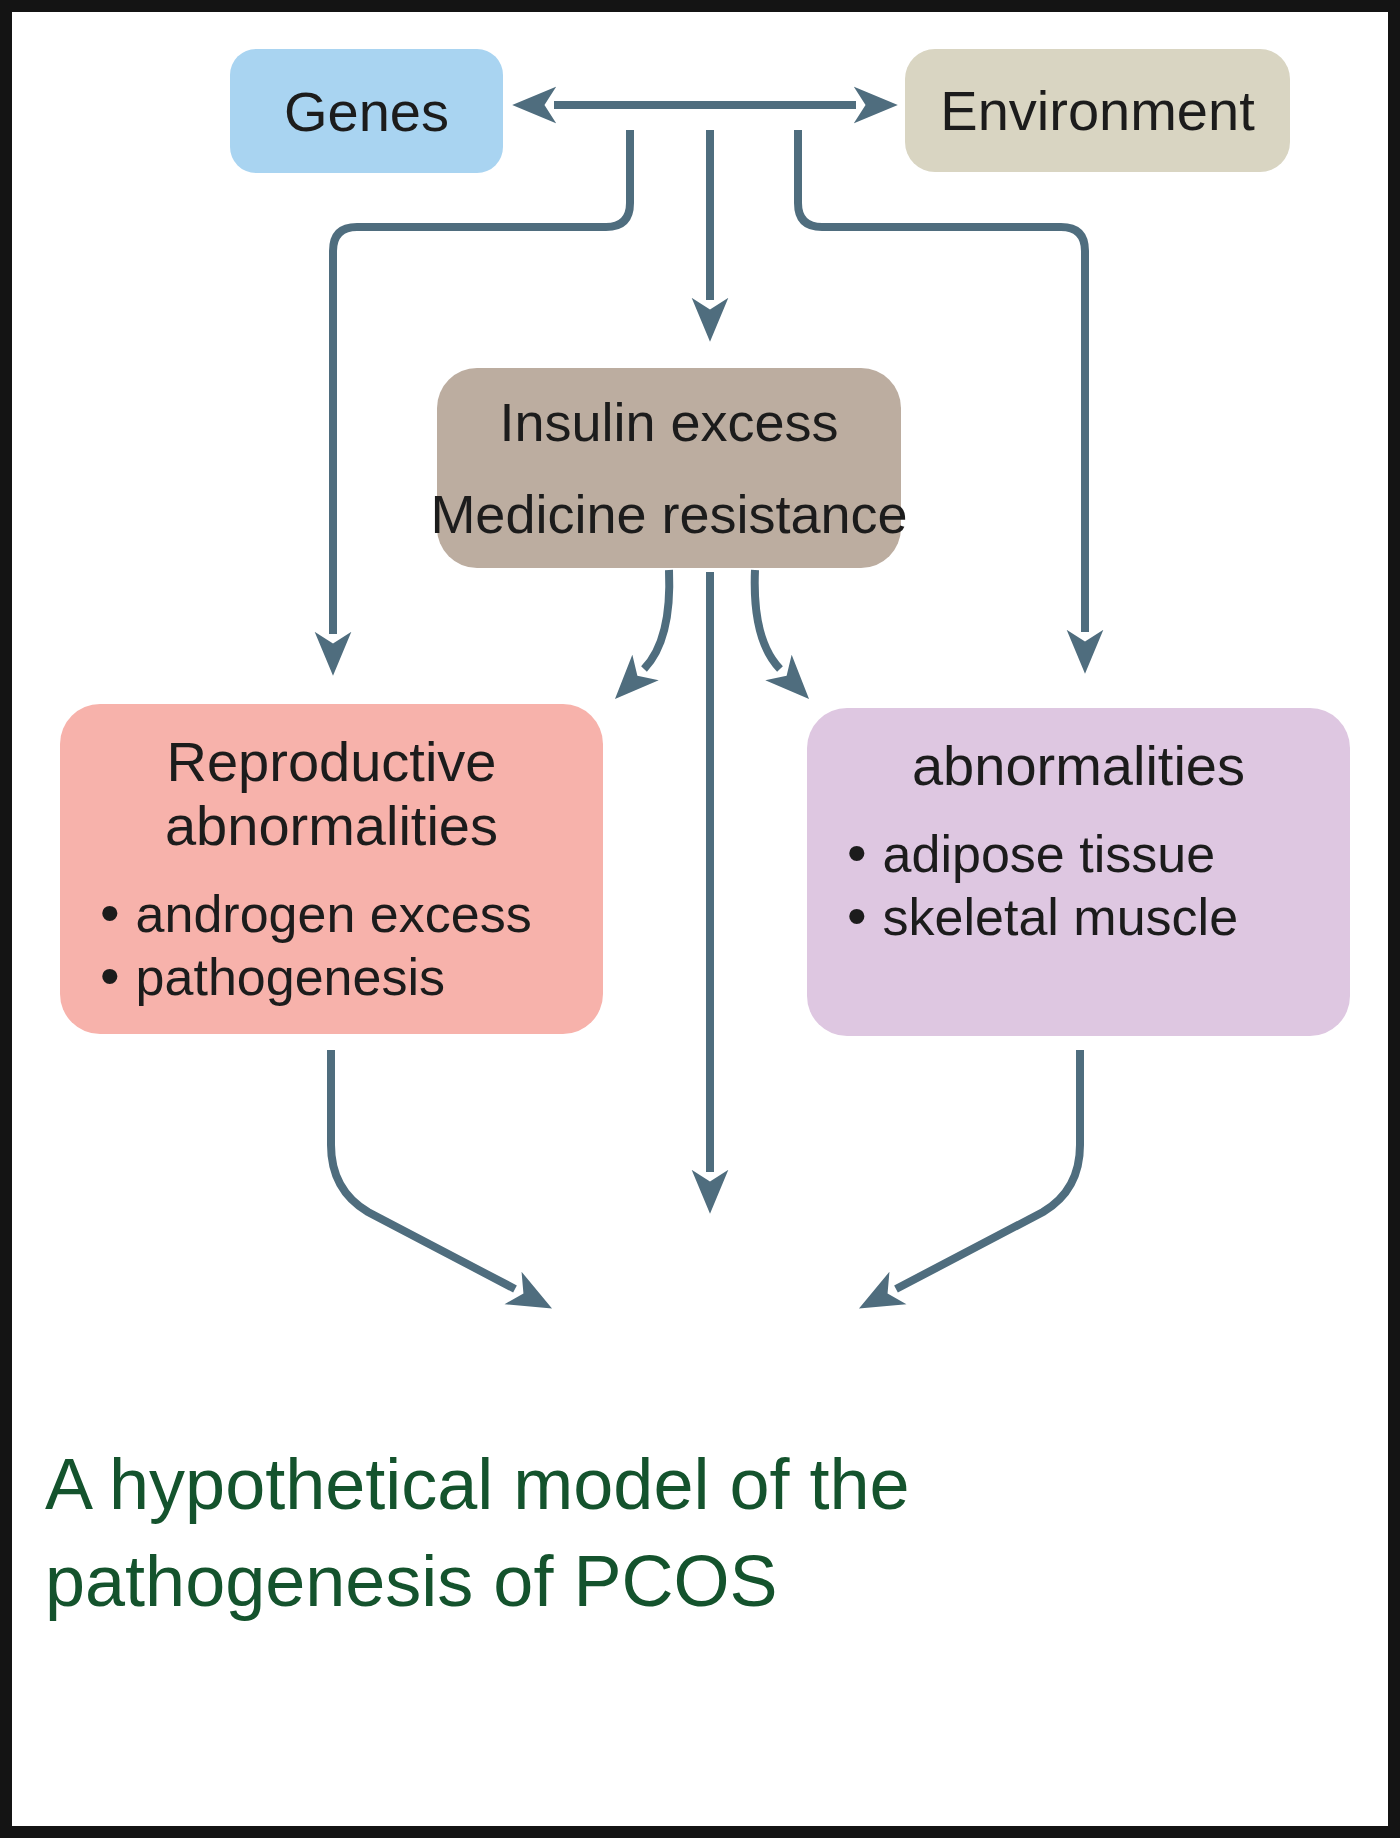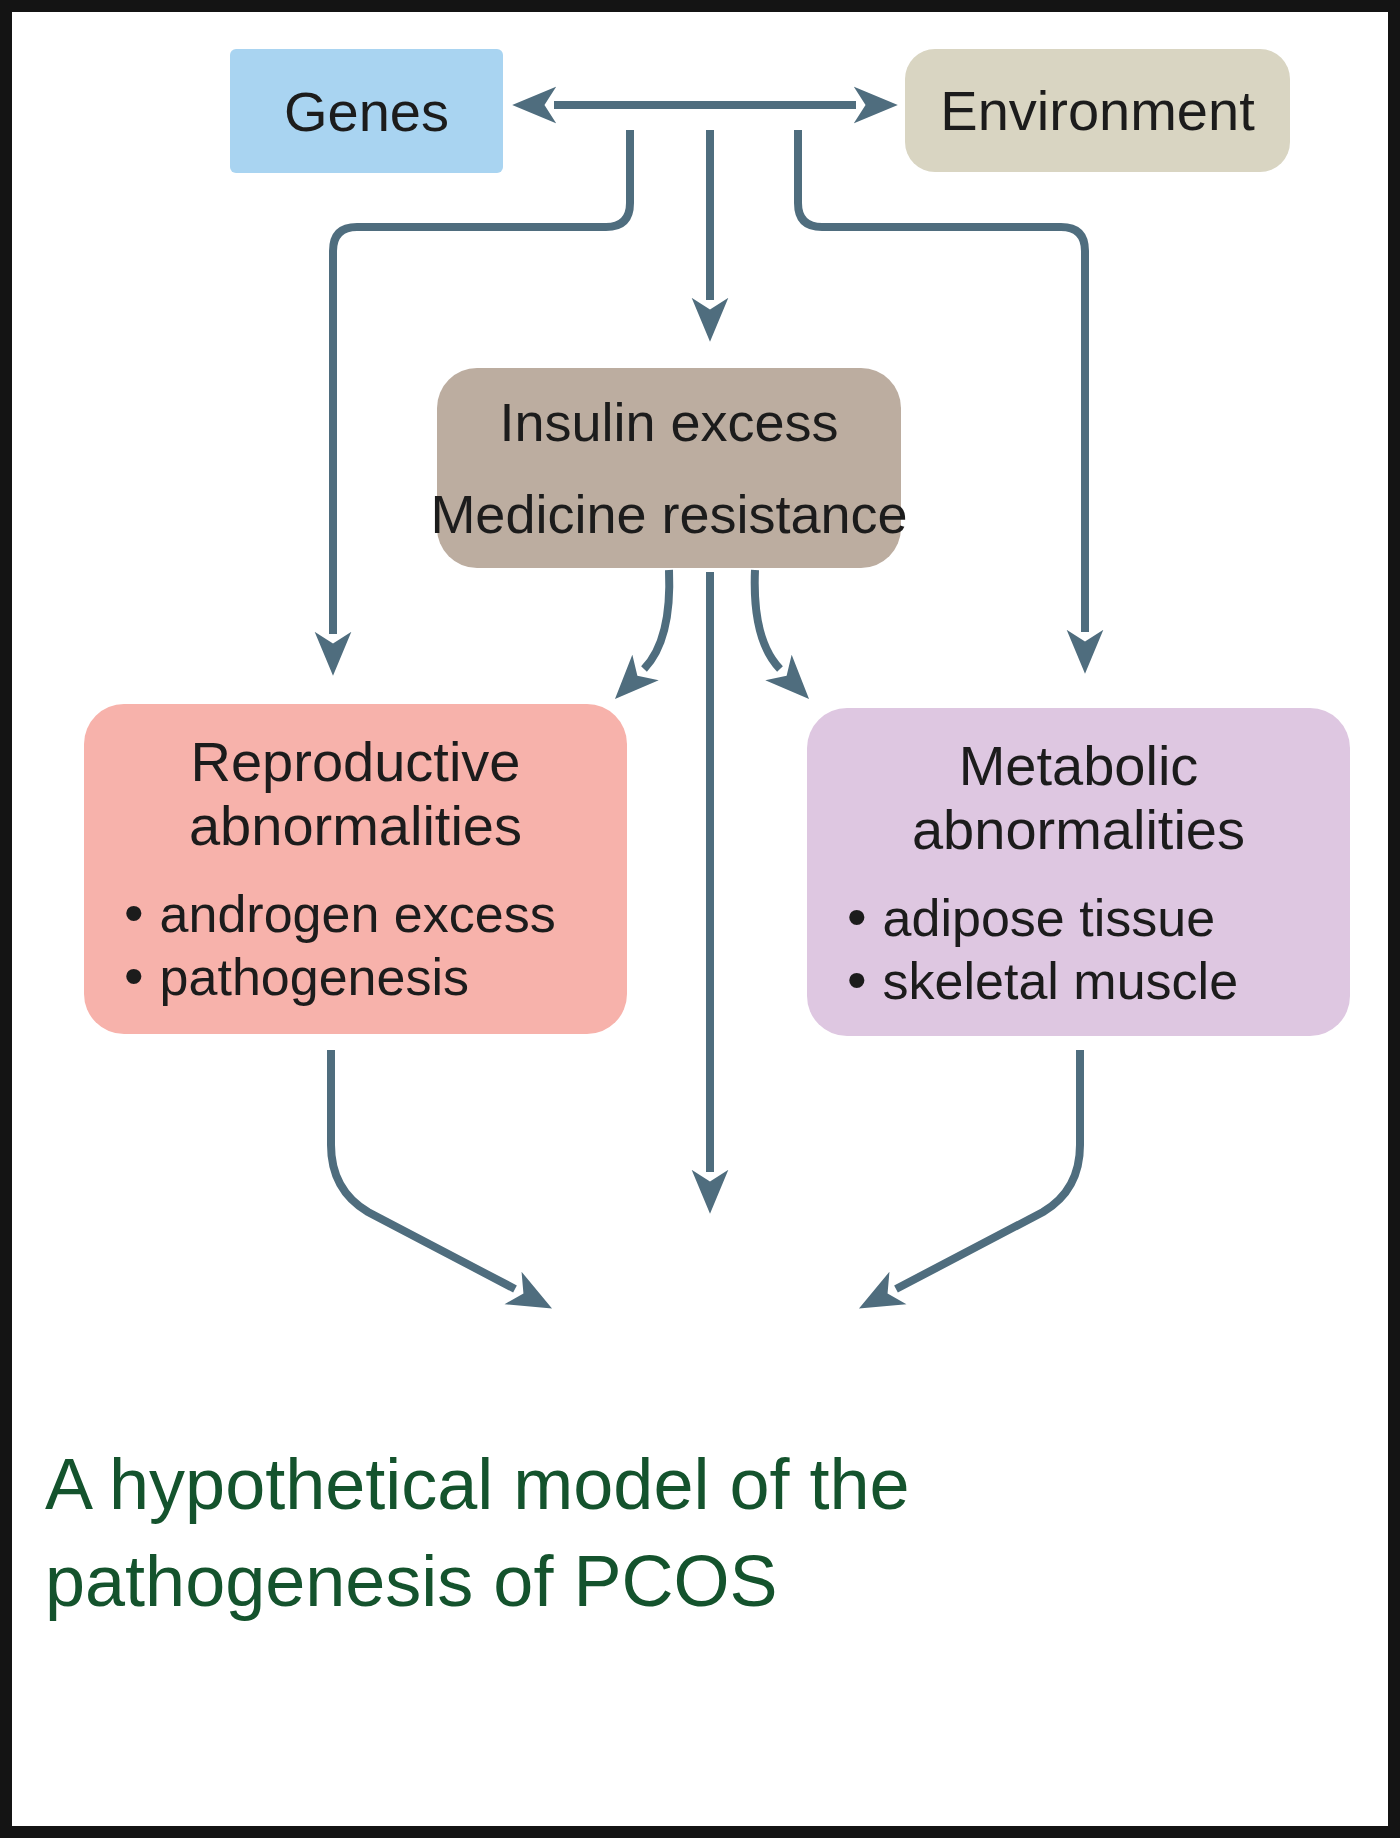--- a/index.html
+++ b/index.html
@@ -36,21 +36,21 @@
     position: absolute;
     z-index: 2;
     box-sizing: border-box;
   }
   .node.center-label {
     display: flex;
     align-items: center;
     justify-content: center;
   }
   .node .label { font-size: 56px; letter-spacing: 0; }
-  .node-genes        { left: 230px; top: 49px;  width: 273px; height: 124px; border-radius: 6px; }
+  .node-genes        { left: 230px; top: 49px;  width: 273px; height: 124px; border-radius: 26px; }
   .node-environment  { left: 905px; top: 49px;  width: 385px; height: 123px; border-radius: 30px; }
   .node-insulin      { left: 437px; top: 368px; width: 464px; height: 200px; border-radius: 40px;
                        display: flex; flex-direction: column; align-items: center; justify-content: center; }
   .node-insulin .line { font-size: 54px; line-height: 92px; white-space: nowrap; }
   .node-reproductive { left: 60px;  top: 704px; width: 543px; height: 330px; border-radius: 40px; }
   .node-metabolic    { left: 807px; top: 708px; width: 543px; height: 328px; border-radius: 40px; }
   .abn-title { margin-top: 26px; text-align: center; font-size: 56px; line-height: 64px; }
   .abn-bullets { margin-top: 24px; padding-left: 40px; font-size: 52px; line-height: 62px; }
   .bullet-row { display: flex; align-items: baseline; white-space: nowrap; }
   .bullet-dot { margin-right: 16px; font-size: 56px; }
@@ -102,40 +102,39 @@
 
   <div class="node node-environment center-label" style="background: rgb(217, 213, 194);">
     <span class="label">Environment</span>
   </div>
 
   <div class="node node-insulin" style="background: rgb(188, 173, 160);">
     <span class="line">Insulin excess</span>
     <span class="line">Medicine resistance</span>
   </div>
 
-  <div class="node node-reproductive" style="background: rgb(247, 178, 171); margin-left: 24px;">
+  <div class="node node-reproductive" style="background: rgb(247, 178, 171);">
     <div class="abn-title">
       <div>Reproductive</div>
       <div>abnormalities</div>
     </div>
     <div class="abn-bullets">
       <div class="bullet-row">
         <span class="bullet-dot">•</span>
         <span>androgen excess</span>
       </div>
       <div class="bullet-row">
         <span class="bullet-dot">•</span>
         <span>pathogenesis</span>
       </div>
     </div>
   </div>
 
   <div class="node node-metabolic" style="background: rgb(222, 199, 225);">
     <div class="abn-title">
-      <div>Metabolic</div>
       <div>abnormalities</div>
     </div>
     <div class="abn-bullets">
       <div class="bullet-row">
         <span class="bullet-dot">•</span>
         <span>adipose tissue</span>
       </div>
       <div class="bullet-row">
         <span class="bullet-dot">•</span>
         <span>skeletal muscle</span>

